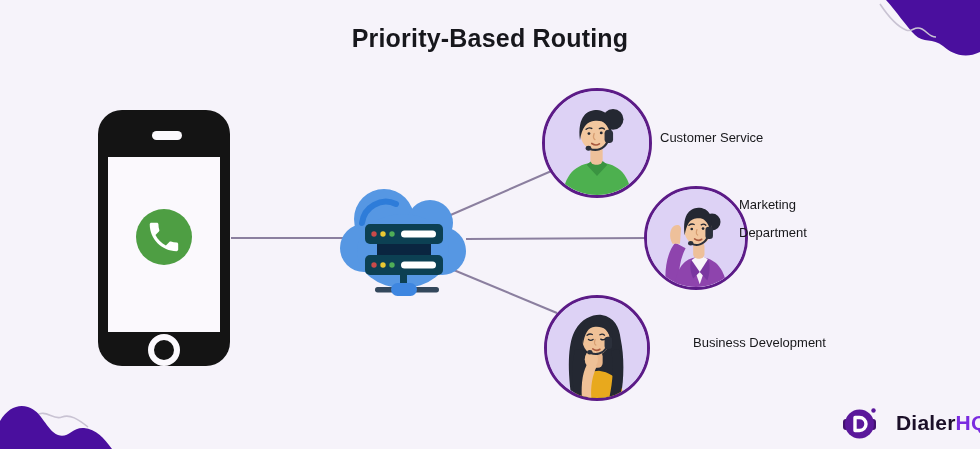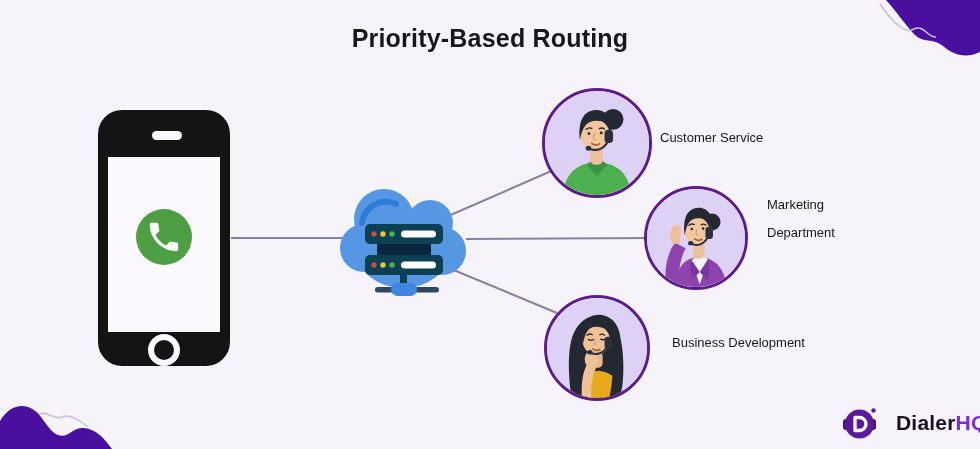--- a/index.html
+++ b/index.html
@@ -33,22 +33,22 @@
   .avatar{position:absolute;border-radius:50%;border:3px solid var(--avatar_border);
           background:var(--avatar_bg);overflow:hidden;z-index:2;}
   .avatar svg{display:block;width:100%;height:100%;}
   .avatar.a1{left:542px;top:88px;width:110px;height:110px;}
   .avatar.a2{left:644px;top:186px;width:104px;height:104px;}
   .avatar.a3{left:544px;top:295px;width:106px;height:106px;}
 
   .dest-label{position:absolute;font-size:13px;font-weight:500;color:var(--label_text);
               line-height:28px;z-index:3;}
   .dest-label.l1{left:660px;top:124px;}
-  .dest-label.l2{left:767px;top:191px;width:122px;}
-  .dest-label.l3{left:672px;top:329px;}
+  .dest-label.l2{left:739px;top:191px;width:122px;}
+  .dest-label.l3{left:693px;top:329px;}
 
   .logo{position:absolute;left:842px;top:406px;display:flex;align-items:flex-start;gap:19px;z-index:3;}
   .logo-text{font-size:21px;font-weight:800;letter-spacing:.2px;line-height:34px;}
   .logo-text .dark{color:var(--logo_text_dark);}
   .logo-text .accent{color:var(--logo_text_accent);}
 </style>
 </head>
 <body>
 
 <div class="canvas">

